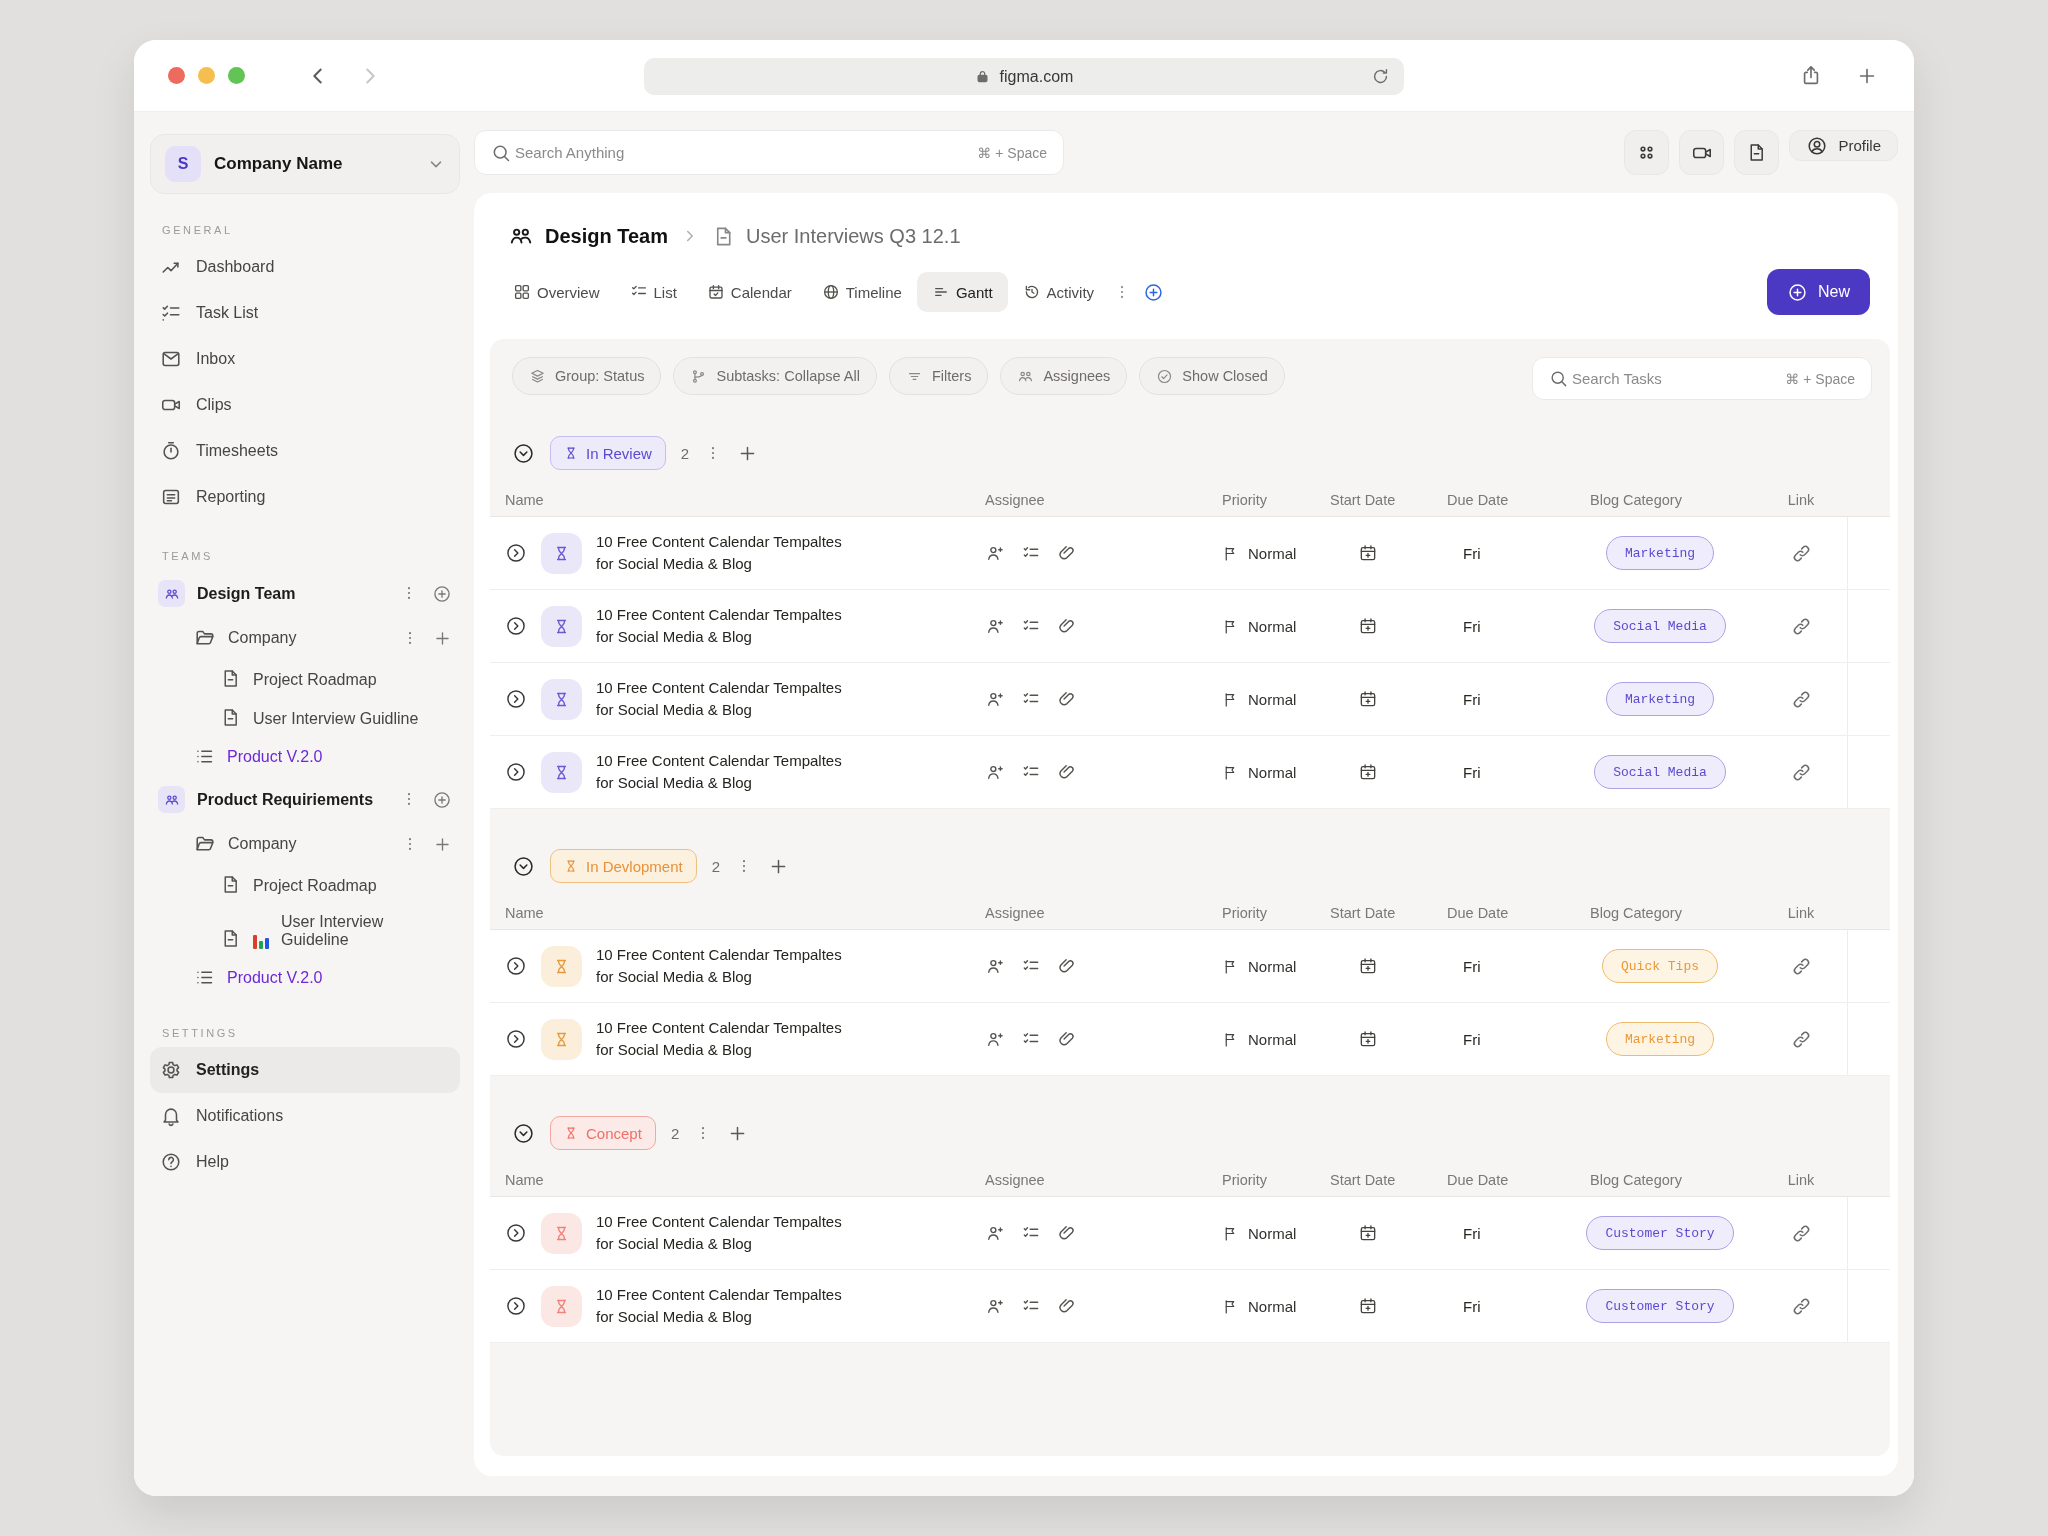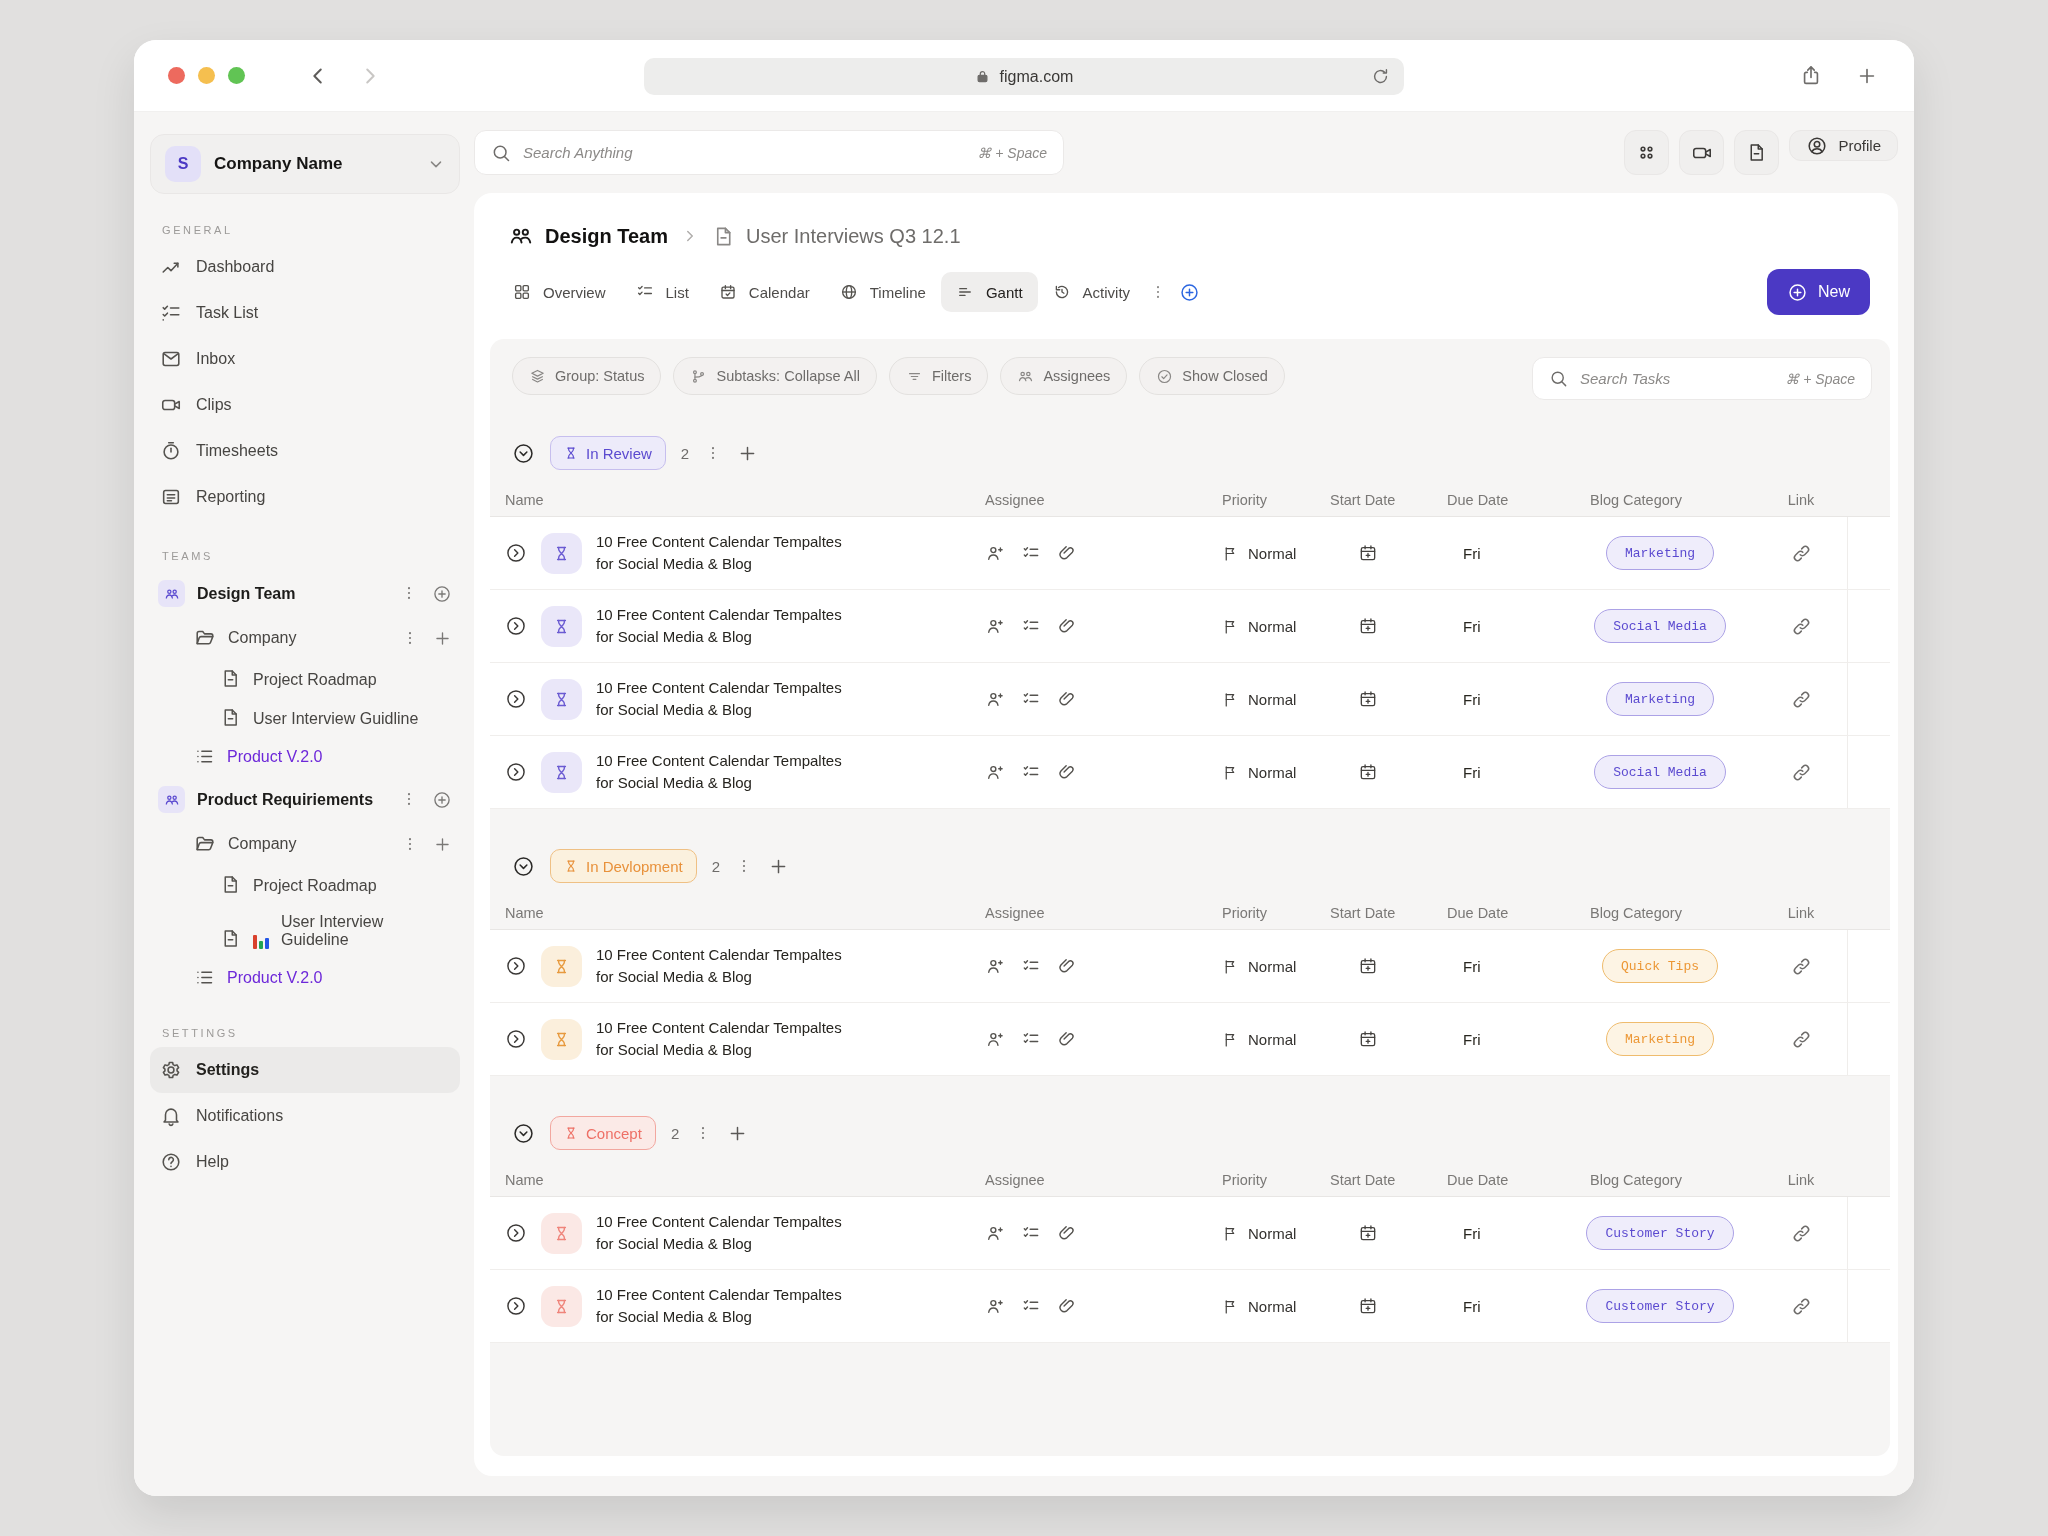--- a/index.html
+++ b/index.html
@@ -52,38 +52,38 @@
     font-size:16px; color:#474542; cursor:pointer; }
   .listRow { display:flex; align-items:center; gap:12px; padding:9px 8px 9px 44px;
     font-size:16px; color:#6d28d9; cursor:pointer; }
   .miniChart { display:flex; align-items:flex-end; gap:2px; height:15px; }
   .miniChart i { width:4px; border-radius:1px; }
 
   
   .main { flex:1; min-width:0; display:flex; flex-direction:column; padding:18px 16px 20px 0; }
   .topbar { height:45px; display:flex; align-items:center; flex-shrink:0; }
   .searchBox { width:590px; height:45px; background:#fff; border:1px solid #ebe9e8; border-radius:12px;
-    display:flex; align-items:center; gap:12px; padding:0 16px; color:#8c8a88; font-size:15px; cursor:text;font-style:italic; }
+    display:flex; align-items:center; gap:4px; padding:0 16px; color:#8c8a88; font-size:15px; cursor:text; }
   .searchBox .sc { margin-left:auto; font-size:14px; color:#8c8a88; }
   .tbBtns { margin-left:auto; display:flex; gap:10px; }
   .sqBtn { width:45px; height:45px; border-radius:12px; background:#f0efee; border:1px solid #e9e7e6;
     display:flex; align-items:center; justify-content:center; color:#3d3b39; cursor:pointer; }
   .profileBtn { height:31px; border-radius:12px; background:#f0efee; border:1px solid #e9e7e6;
     display:flex; align-items:center; gap:10px; padding:0 16px; color:#3a3836; font-size:15px; cursor:pointer; }
 
   .card { flex:1; min-height:0; margin-top:18px; background:#fff; border-radius:18px;
     padding:30px 0 20px 0; display:flex; flex-direction:column; }
   .crumb { padding:0 34px; display:flex; align-items:center; gap:13px; flex-shrink:0; }
   .crumbTeam { display:flex; align-items:center; gap:11px; font-size:20px; font-weight:bold; color:#121110; cursor:pointer; }
   .crumbSep { color:#b0aeac; }
   .crumbPage { display:flex; align-items:center; gap:11px; font-size:20px; color:#6e6c6a; cursor:pointer; }
   .crumbPage .ic { color:#8a8886; }
 
   .tabsRow { padding:20px 28px 0 24px; display:flex; align-items:center; flex-shrink:0; }
-  .tab { display:flex; align-items:center; gap:12px; padding:11px 15px; border-radius:10px;
+  .tab { display:flex; align-items:center; gap:6px; padding:11px 15px; border-radius:10px;
     font-size:15px; color:#4e4c4a; cursor:pointer; }
   .tab .ic { color:#55534f; }
   .tab.active { background:#efeeed; color:#242220; }
   .tabExtras { display:flex; align-items:center; gap:12px; margin-left:4px; }
   .kebab { color:#8a8886; cursor:pointer; }
   .addView { color:#2b66e0; cursor:pointer; }
   .newBtn { margin-left:auto; height:46px; background:#4b39c4; color:#fff; border:none; border-radius:12px;
     display:flex; align-items:center; gap:10px; padding:0 20px; font-size:16px;
     font-family:"Liberation Sans",sans-serif; cursor:pointer; }
 

